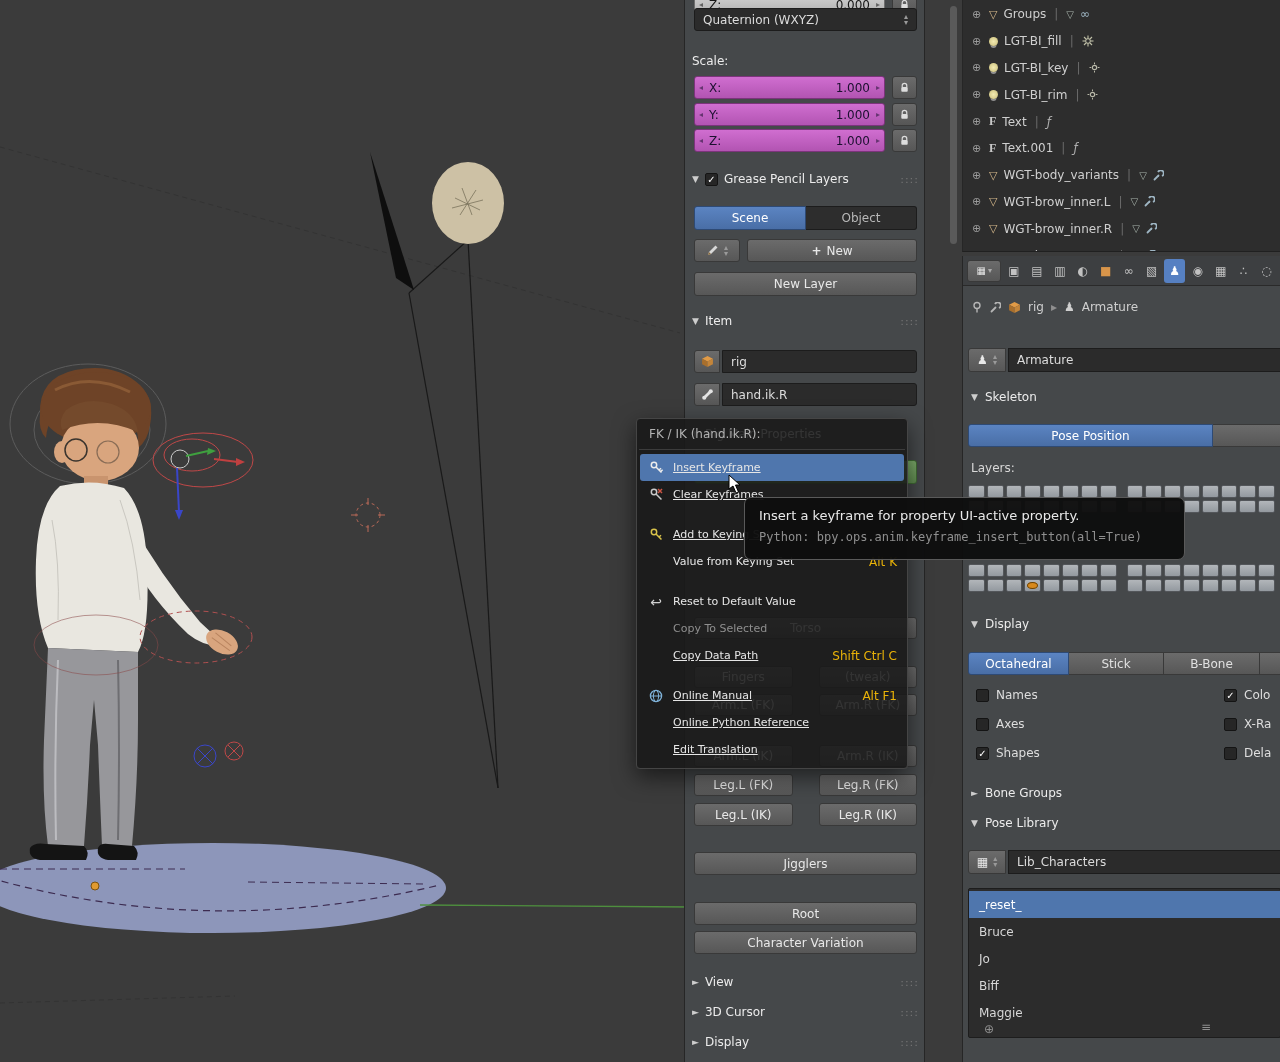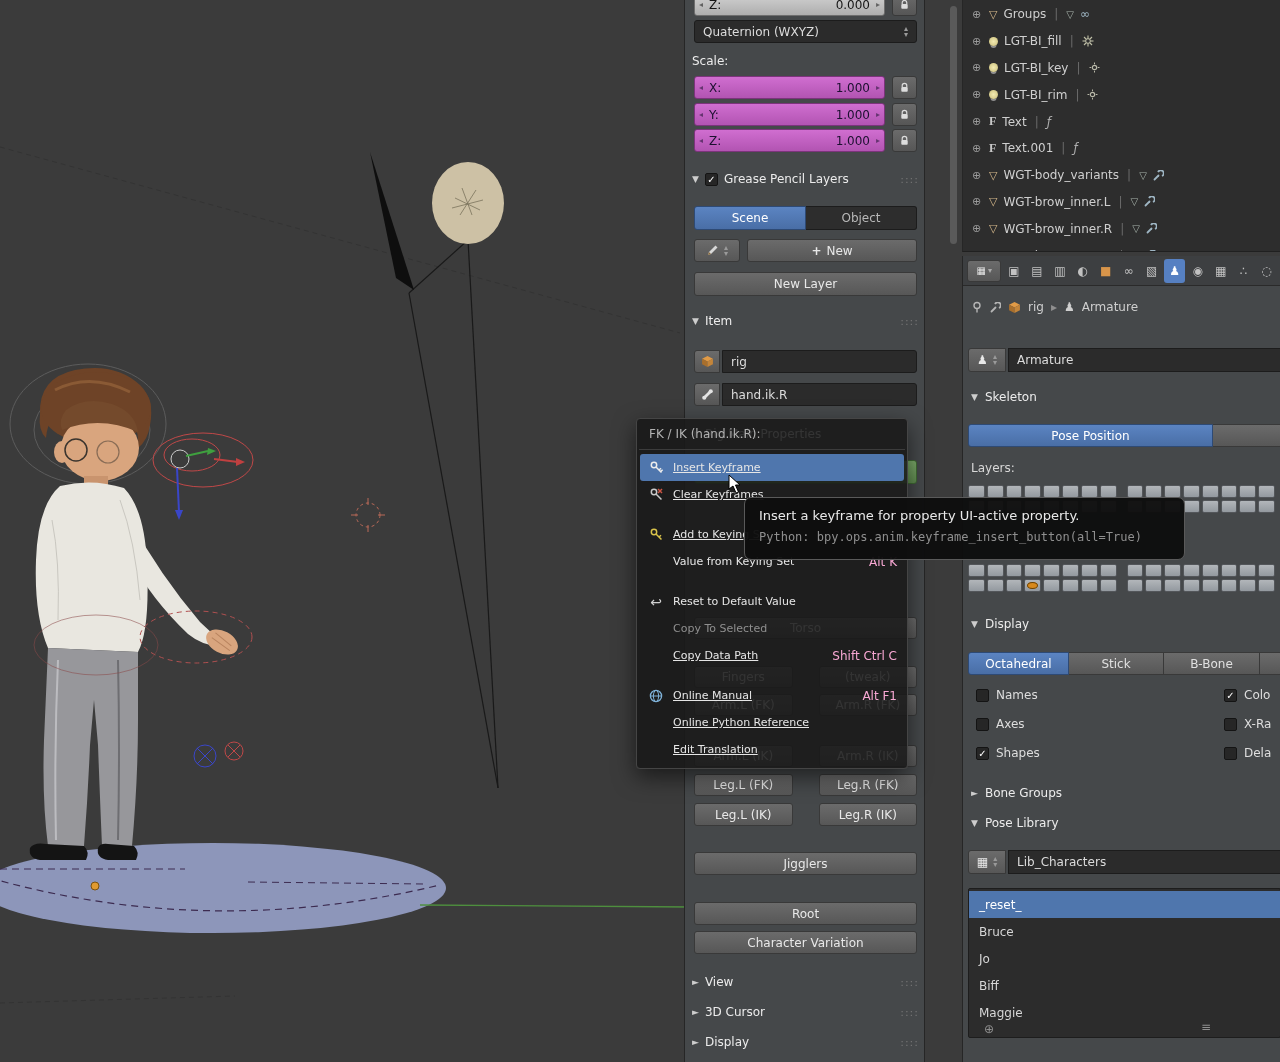--- a/index.html
+++ b/index.html
@@ -88,21 +88,21 @@
     border:1px solid #454545;border-radius:4px;box-shadow:0 8px 22px rgba(0,0,0,.55);
     z-index:50;padding-bottom:5px}
   .mhead{height:30px;display:flex;align-items:center;padding:8px 12px;color:#b2b2b2}
   .msep{height:1px;background:#3c3c3c;margin:0 2px 4px}
   .mitem{height:27px;display:flex;align-items:center;padding:0 10px;gap:8px}
   .micon{width:18px;display:flex;justify-content:center;flex:0 0 auto}
   .mlabel{font-size:11px;color:#e6e6e6}
   .u .mlabel{text-decoration:underline}
   .hl{background:#4f76ad;border-radius:3px;margin:0 3px;padding:0 7px}
   .dis .mlabel{color:#8f8f8f}
-  .mshort{margin-left:auto;color:#f9a8d4;font-size:12px}
+  .mshort{margin-left:auto;color:#eab308;font-size:12px}
   .mgap{height:13px}
 
   
   #btooltip{position:absolute;left:744px;top:497px;width:441px;height:63px;
     background:rgba(14,14,14,.96);border:1px solid #5a5a5a;border-radius:7px;
     padding:10px 14px;z-index:60}
   #btooltip .tl1{color:#e9e9e9;font-size:13px}
   #btooltip .tl2{color:#8f8f8f;font-size:12px;margin-top:7px;
     font-family:"DejaVu Sans Mono","Liberation Mono",monospace}
   #cursor{position:absolute;left:728px;top:474px;z-index:70}
@@ -212,21 +212,21 @@
         <span class="sarr">▸</span>
       </div>
       <div class="lockbtn">
         <svg width="11" height="12" viewBox="0 0 12 12">
             <path d="M3.5 5 V3.5 a2.5 2.5 0 0 1 5 0 V5" fill="none" stroke="#ddd" stroke-width="1.3"></path>
             <rect x="2.5" y="5" width="7" height="5" rx="1" fill="#ddd"></rect>
           </svg>
       </div>
     </div>
 
-    <div class="nrow" style="top:20px">
+    <div class="nrow" style="top:8px">
       <div class="darkfield" style="flex:1">
         <span>Quaternion (WXYZ)</span>
         <span class="updown">
           <span>▴</span>
             <span>▾</span>
         </span>
       </div>
     </div>
 
     <div class="phead" style="top:52px">

